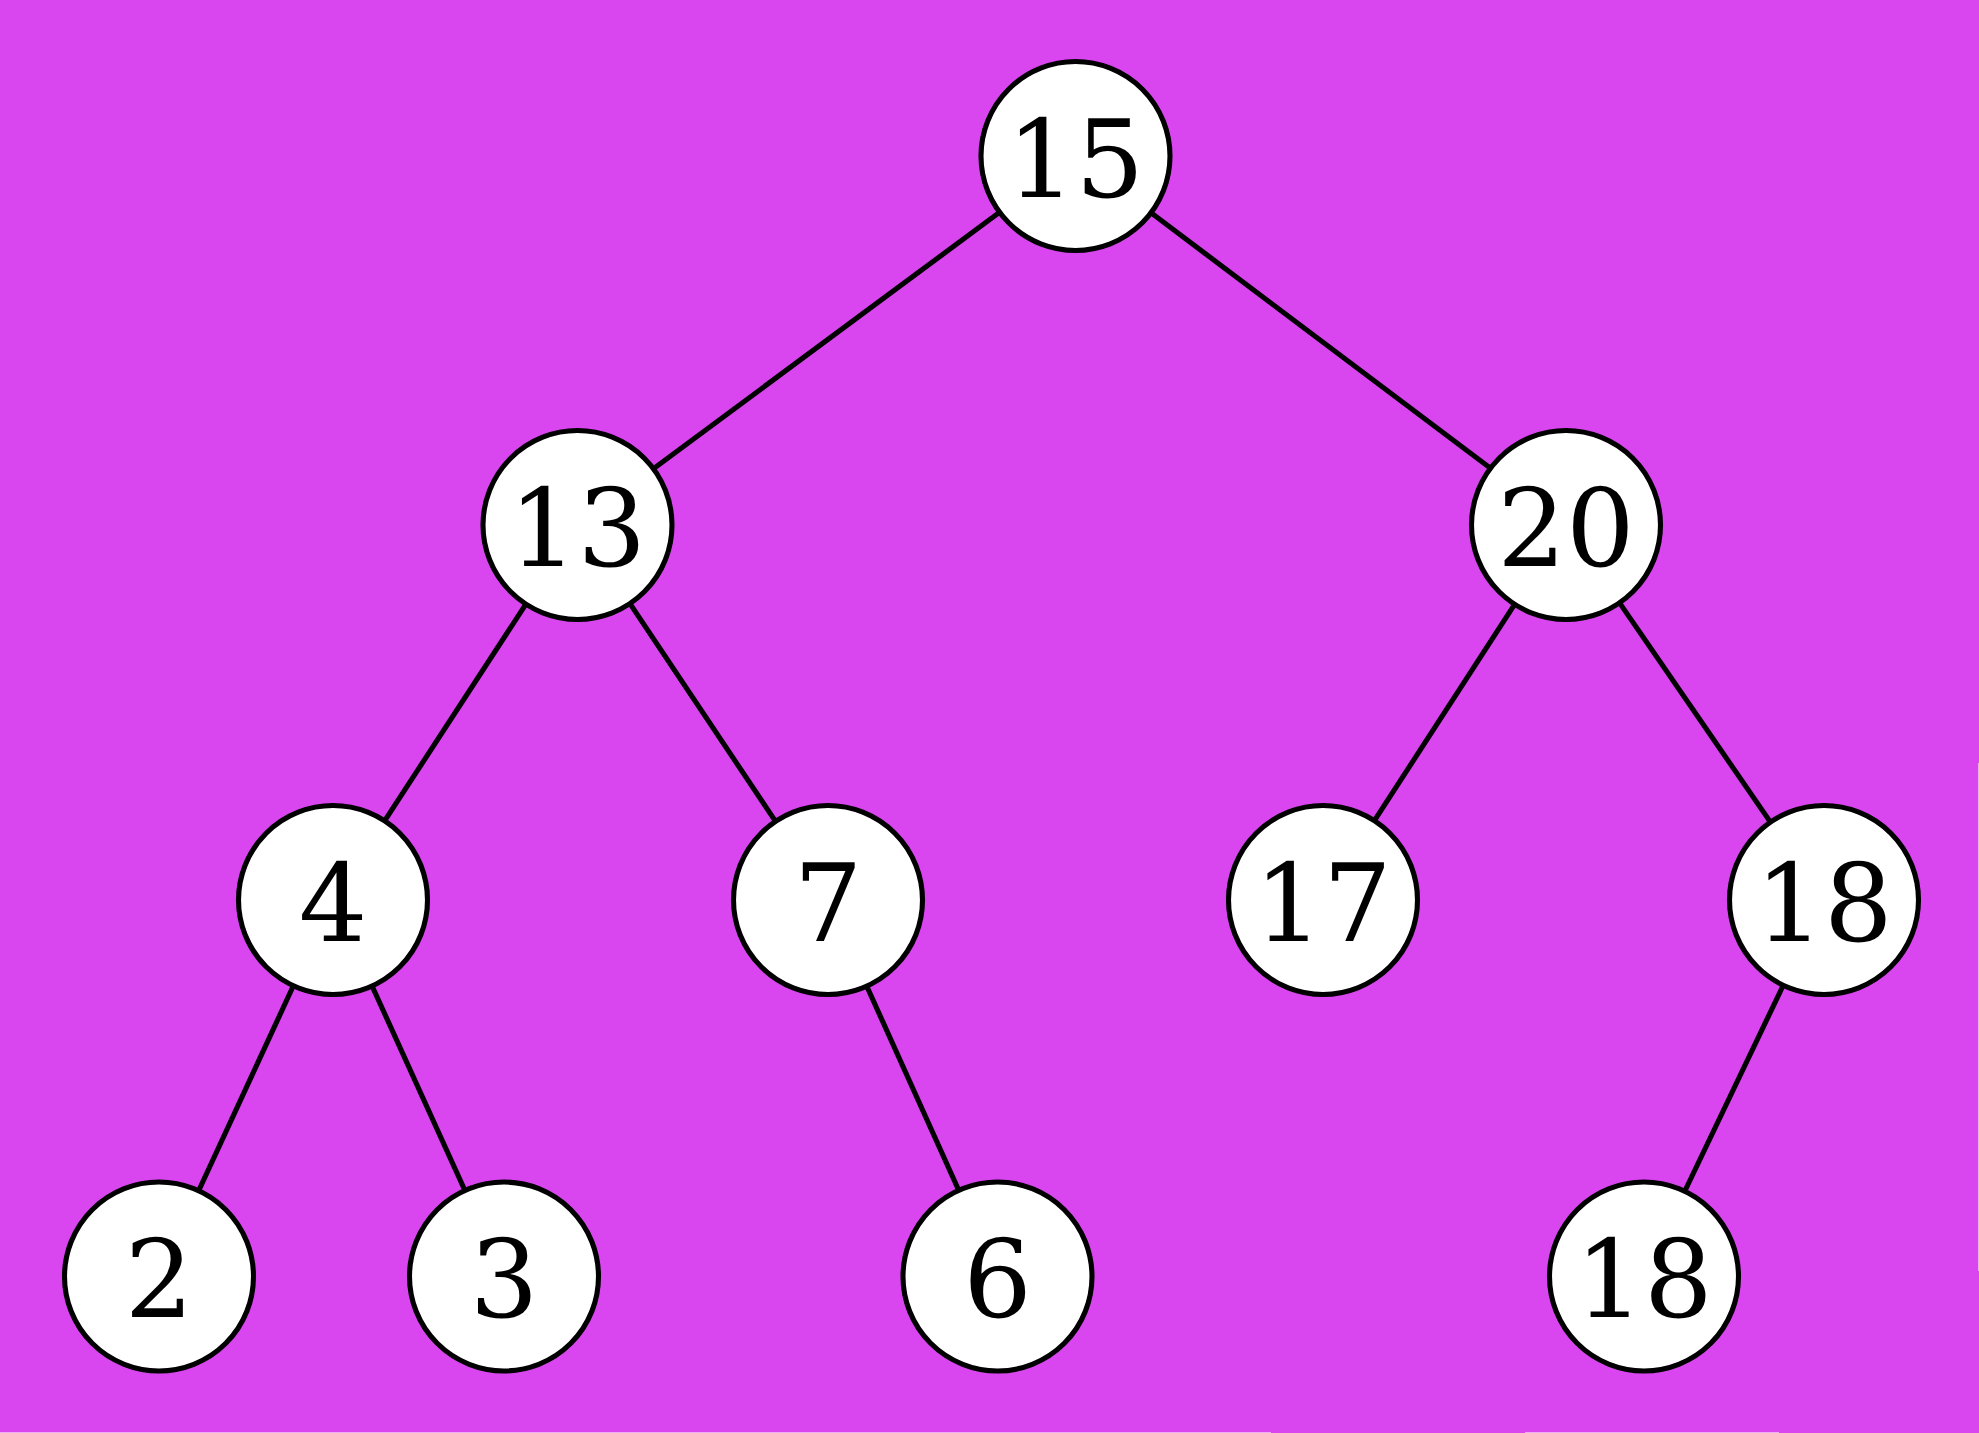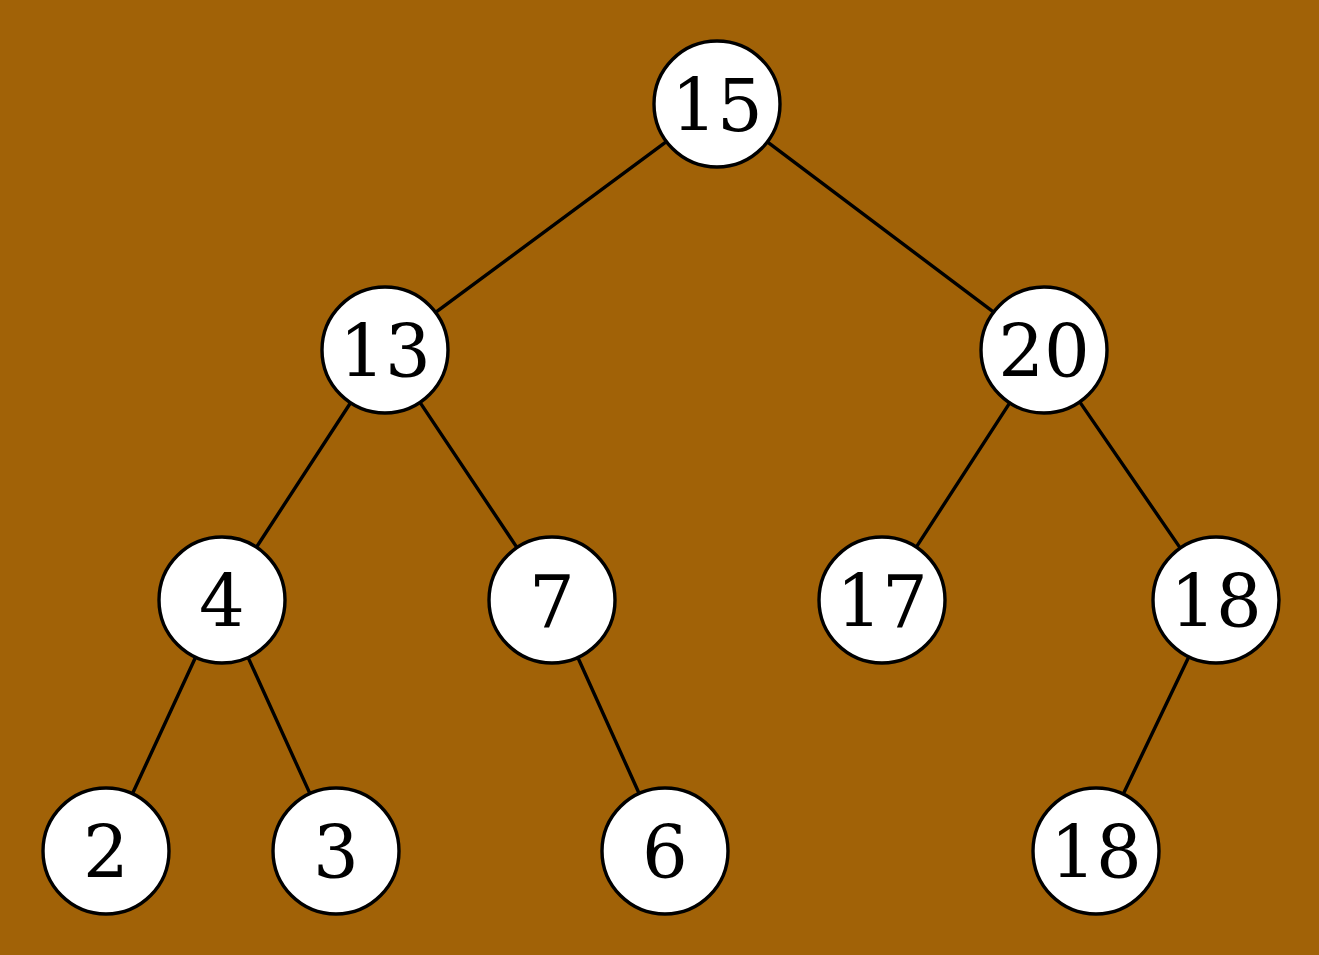--- a/index.html
+++ b/index.html
@@ -8,21 +8,21 @@
     padding: 0;
     background: #ffffff;
   }
   body {
     font-family: "DejaVu Serif", "Liberation Serif", serif;
   }
   #tree-canvas-wrap {
     position: relative;
     width: 1319px;
     height: 955px;
-    background: #a16207;
+    background: #d946ef;
     overflow: hidden;
   }
   svg#tree-svg {
     display: block;
     width: 1319px;
     height: 955px;
   }
   .tree-edge {
     stroke: #000000;
     stroke-width: 3.4;

